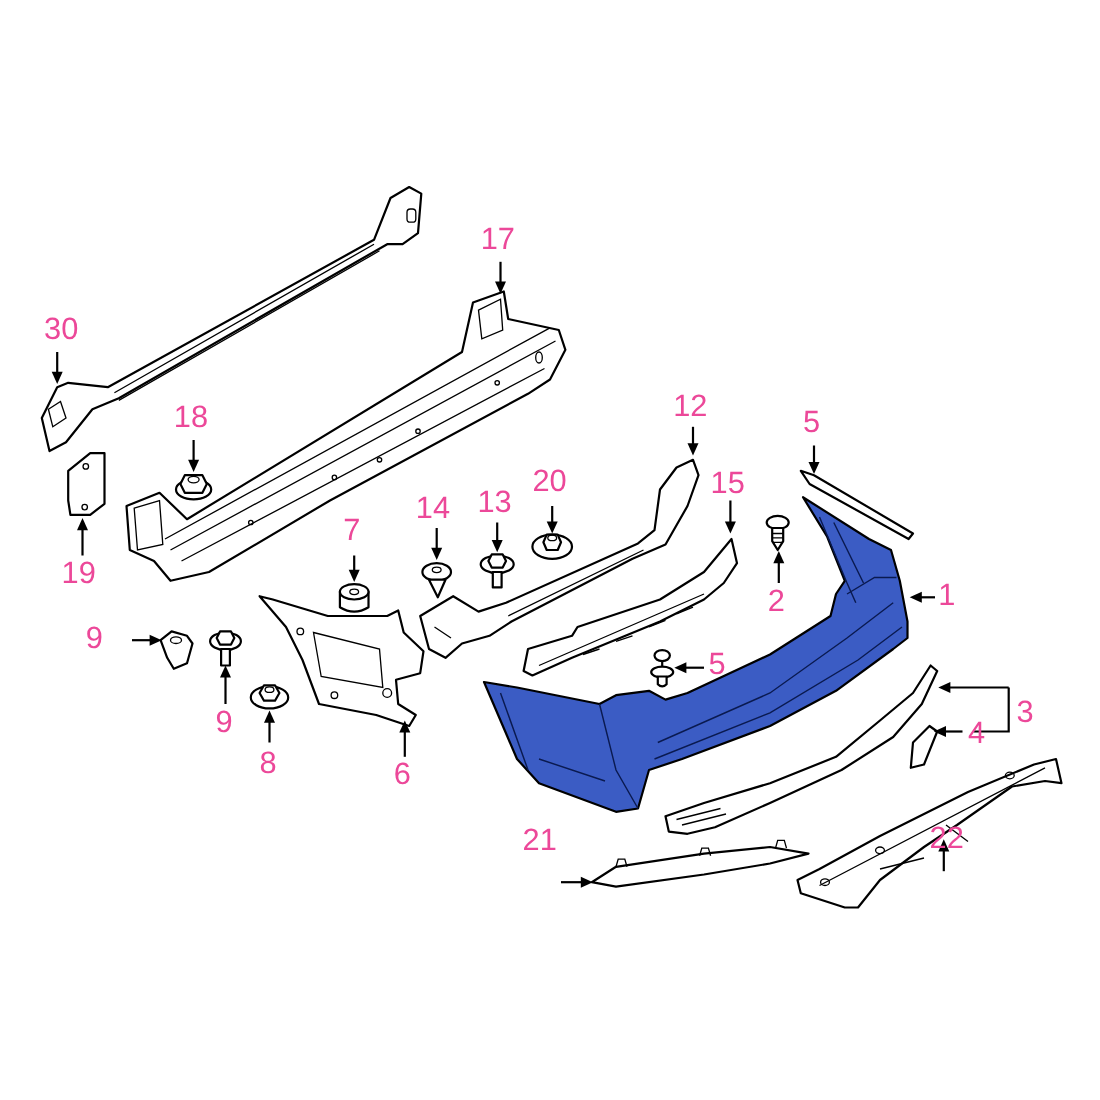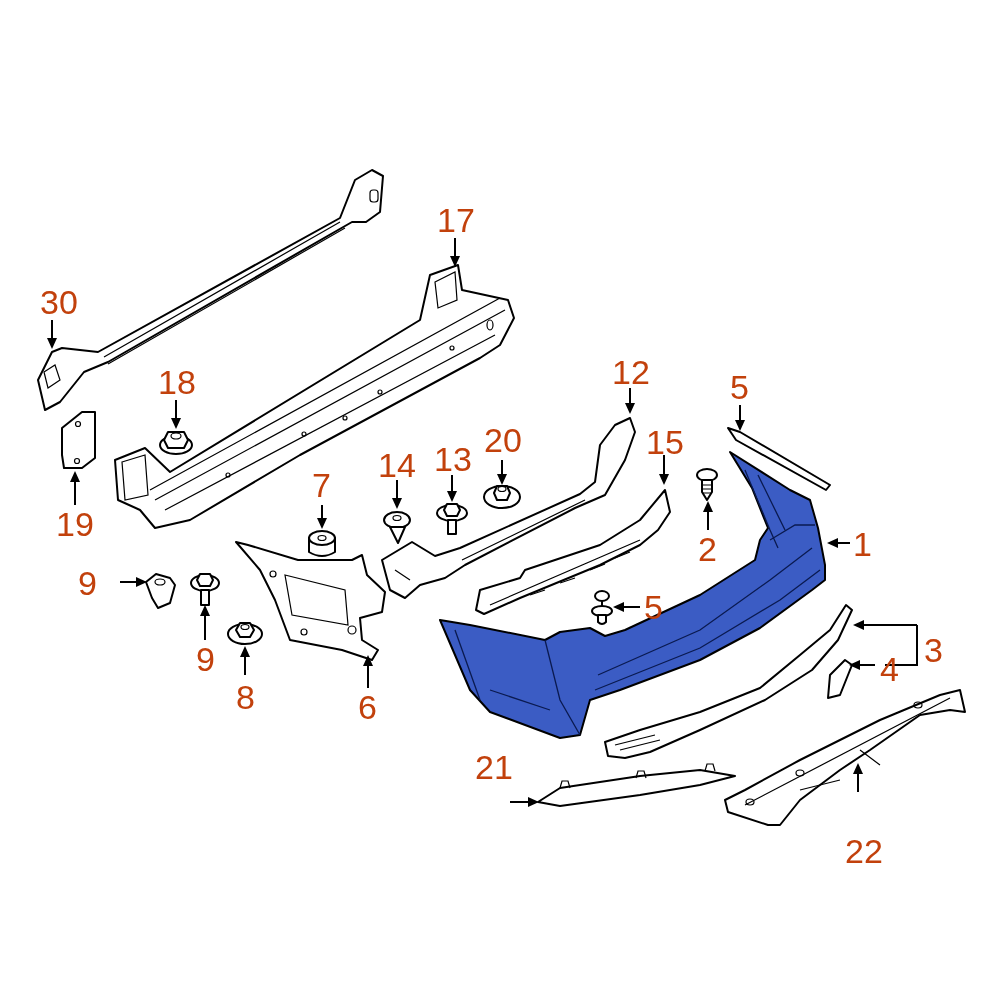--- a/index.html
+++ b/index.html
@@ -1,18 +1,18 @@
 <!DOCTYPE html>
 <html><head>
 <meta charset="utf-8">
 <style>
   html, body { margin:0; padding:0; background:#ffffff; }
   body { width:1000px; height:1000px; position:relative; overflow:hidden; font-family:"Liberation Sans", sans-serif; }
   #diagram { position:absolute; left:0; top:0; width:1000px; height:1000px; }
-  .callout { position:absolute; font-family:"Liberation Sans", sans-serif; font-size:34px; color:#c2410c; line-height:1; }
+  .callout { position:absolute; font-family:"Liberation Sans", sans-serif; font-size:28px; color:#ec4899; line-height:1; }
   svg .ln { fill:none; stroke:#000; stroke-width:2; stroke-linejoin:round; stroke-linecap:round; }
   svg .pt { fill:#fff; stroke:#000; stroke-width:2; stroke-linejoin:round; }
   svg .thin { fill:none; stroke:#000; stroke-width:1.2; }
   svg .arrow { stroke:#000; stroke-width:2; fill:none; }
   svg .ah { fill:#000; stroke:none; }
 </style>
 </head>
 <body>
 
 <div id="diagram">
@@ -217,14 +217,14 @@
   <span class="callout" style="left:698px;top:532px">2</span>
   <span class="callout" style="left:853px;top:527px">1</span>
   <span class="callout" style="left:644px;top:590px">5</span>
   <span class="callout" style="left:78px;top:566px">9</span>
   <span class="callout" style="left:196px;top:642px">9</span>
   <span class="callout" style="left:236px;top:680px">8</span>
   <span class="callout" style="left:358px;top:690px">6</span>
   <span class="callout" style="left:924px;top:633px">3</span>
   <span class="callout" style="left:880px;top:652px">4</span>
   <span class="callout" style="left:475px;top:750px">21</span>
-  <span class="callout" style="left:845px;top:834px">22</span>
+  <span class="callout" style="left:845px;top:748px">22</span>
 </div>
 
 </body></html>

